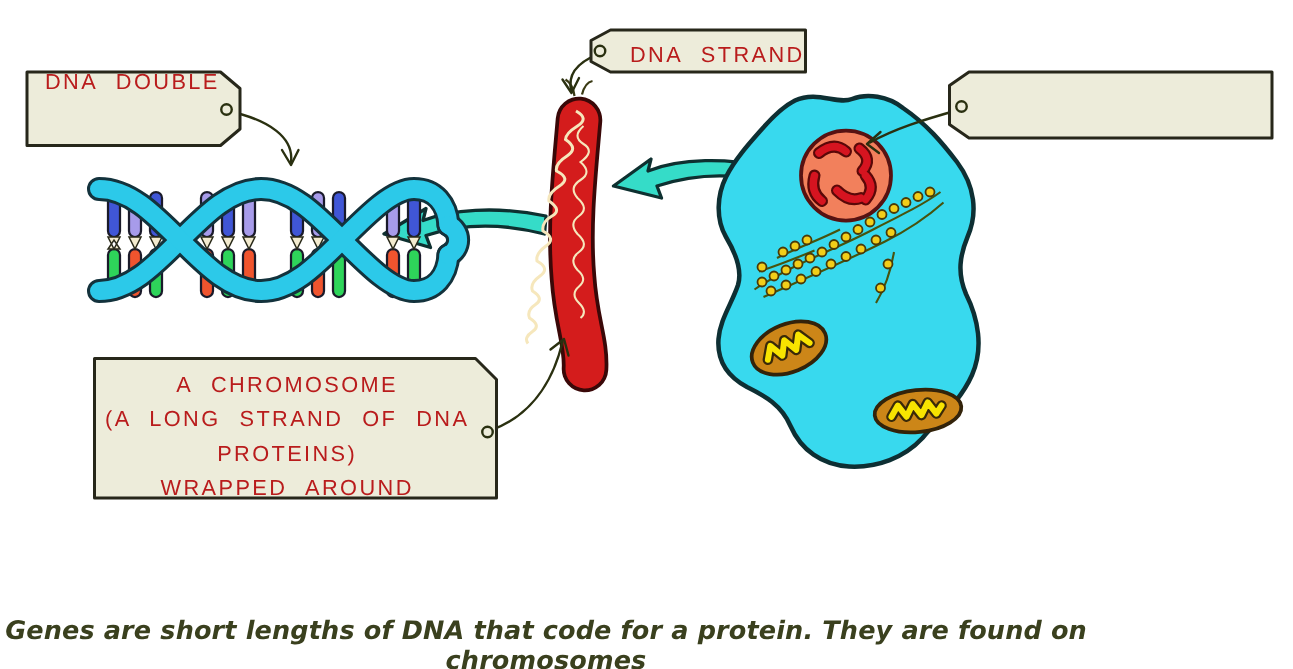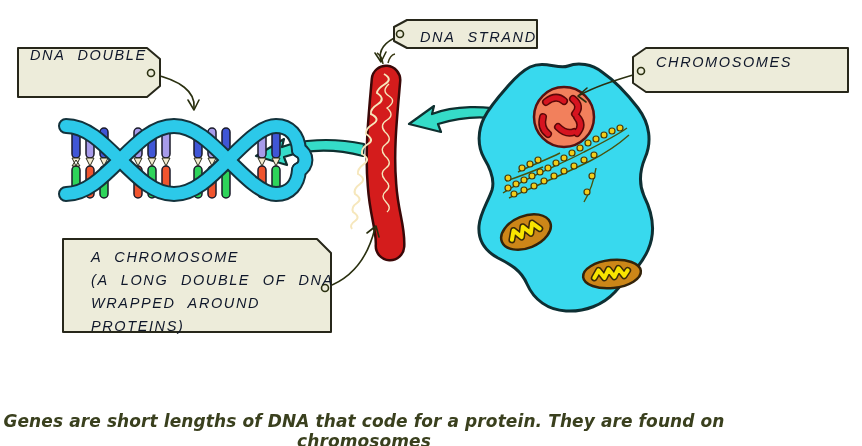--- a/index.html
+++ b/index.html
@@ -2,22 +2,22 @@
 <html><head>
 <meta charset="utf-8">
 <style>
   html,body{margin:0;padding:0;background:#ffffff;}
   #stage{
     position:relative;width:862px;height:446px;background:#ffffff;overflow:hidden;
     font-family:"Liberation Sans",sans-serif;
   }
   #stage svg{position:absolute;left:0;top:0;}
   .tag-text{
-    position:absolute;color:#0f172a;font-size:14.5px;line-height:22px;
-    letter-spacing:1.6px;word-spacing:7px;white-space:nowrap;pointer-events:none;font-style:italic;
+    position:absolute;color:#b91c1c;font-size:14.5px;line-height:22px;
+    letter-spacing:1.6px;word-spacing:7px;white-space:nowrap;pointer-events:none;
   }
   .tag-text div{white-space:nowrap;}
   #caption{
     position:absolute;left:0;top:411px;width:728px;text-align:center;
     font-family:"DejaVu Sans",sans-serif;font-style:italic;font-weight:bold;
     font-size:17px;color:#3a401e;letter-spacing:0.1px;
   }
 </style>
 </head>
 <body>
@@ -203,25 +203,24 @@
 
 <div class="tag-text" style="left:30px;top:44px;">
   <div>DNA DOUBLE</div>
 </div>
 
 <div class="tag-text" style="left:420px;top:26px;">
   <div>DNA STRAND</div>
 </div>
 
 <div class="tag-text" style="left:656px;top:52px;line-height:20px;">
-  <div>CHROMOSOMES</div>
-</div>
-
-<div class="tag-text" style="left:91px;top:246px;line-height:23px;">
+</div>
+
+<div class="tag-text" style="left:70px;top:246px;line-height:23px;text-align:center;">
   <div>A CHROMOSOME</div>
-  <div>(A LONG DOUBLE OF DNA</div>
+  <div>(A LONG STRAND OF DNA</div>
+  <div>PROTEINS)</div>
   <div>WRAPPED AROUND</div>
-  <div>PROTEINS)</div>
 </div>
 
 <div id="caption">Genes are short lengths of DNA that code for a protein. They are found on chromosomes</div>
 
 </div>
 
 </body></html>

